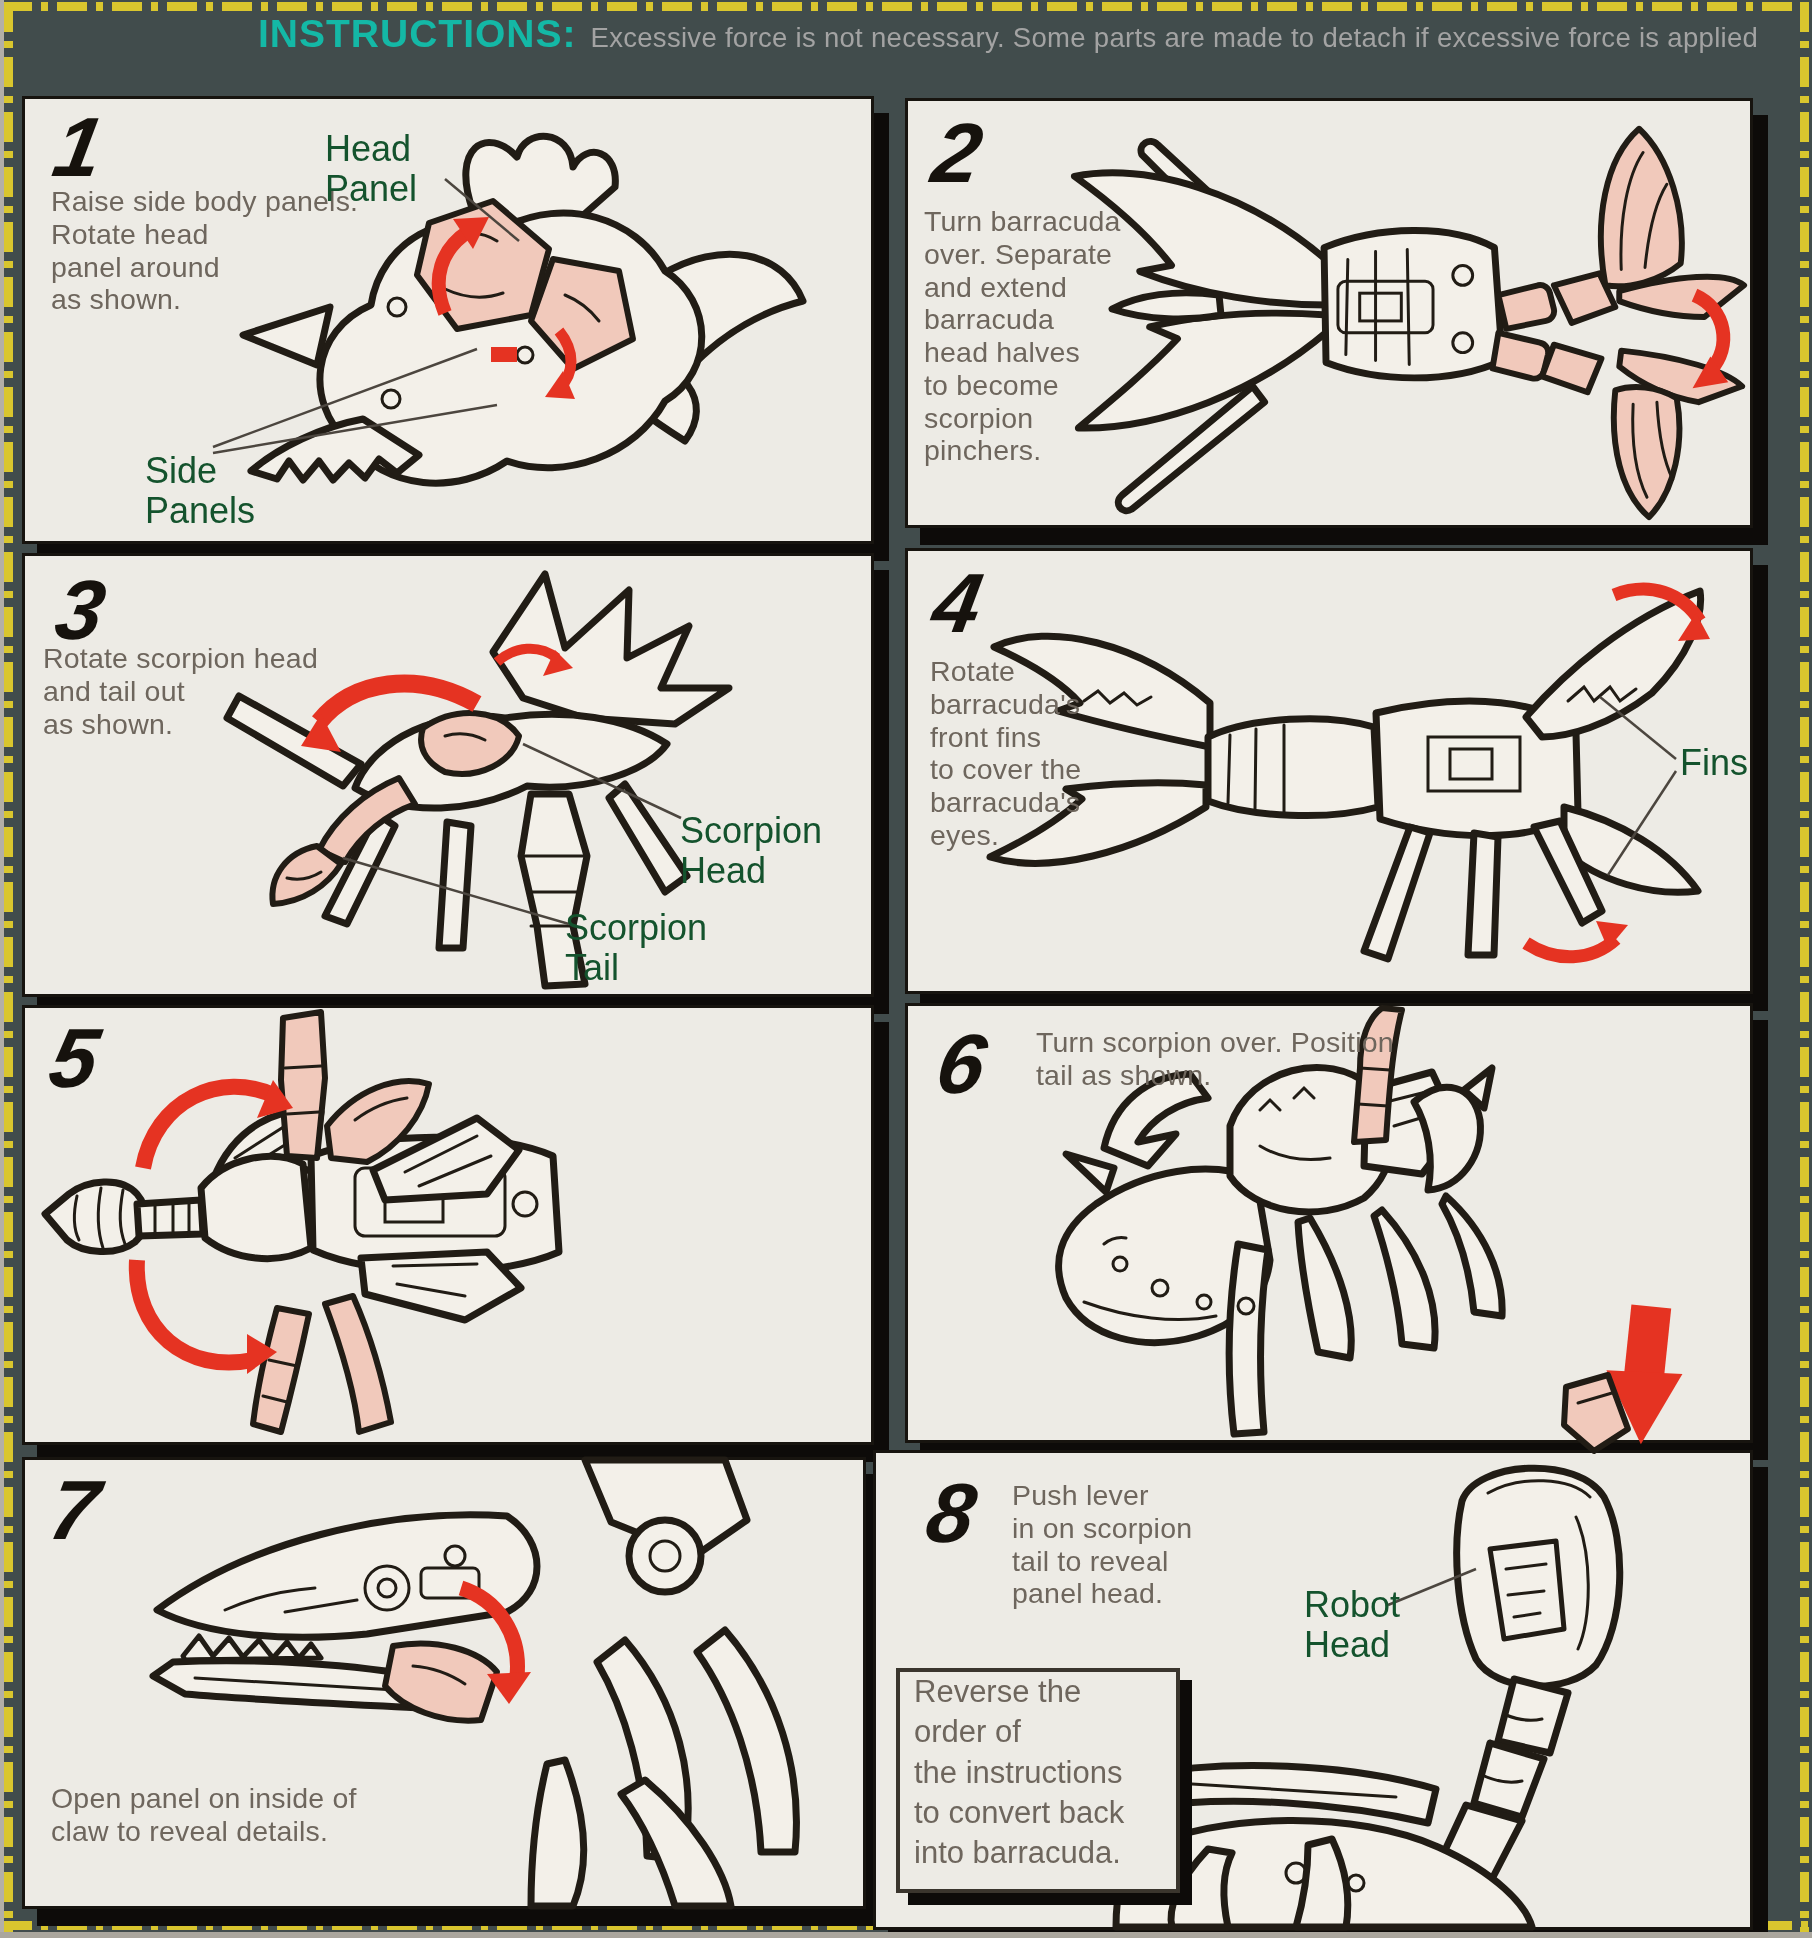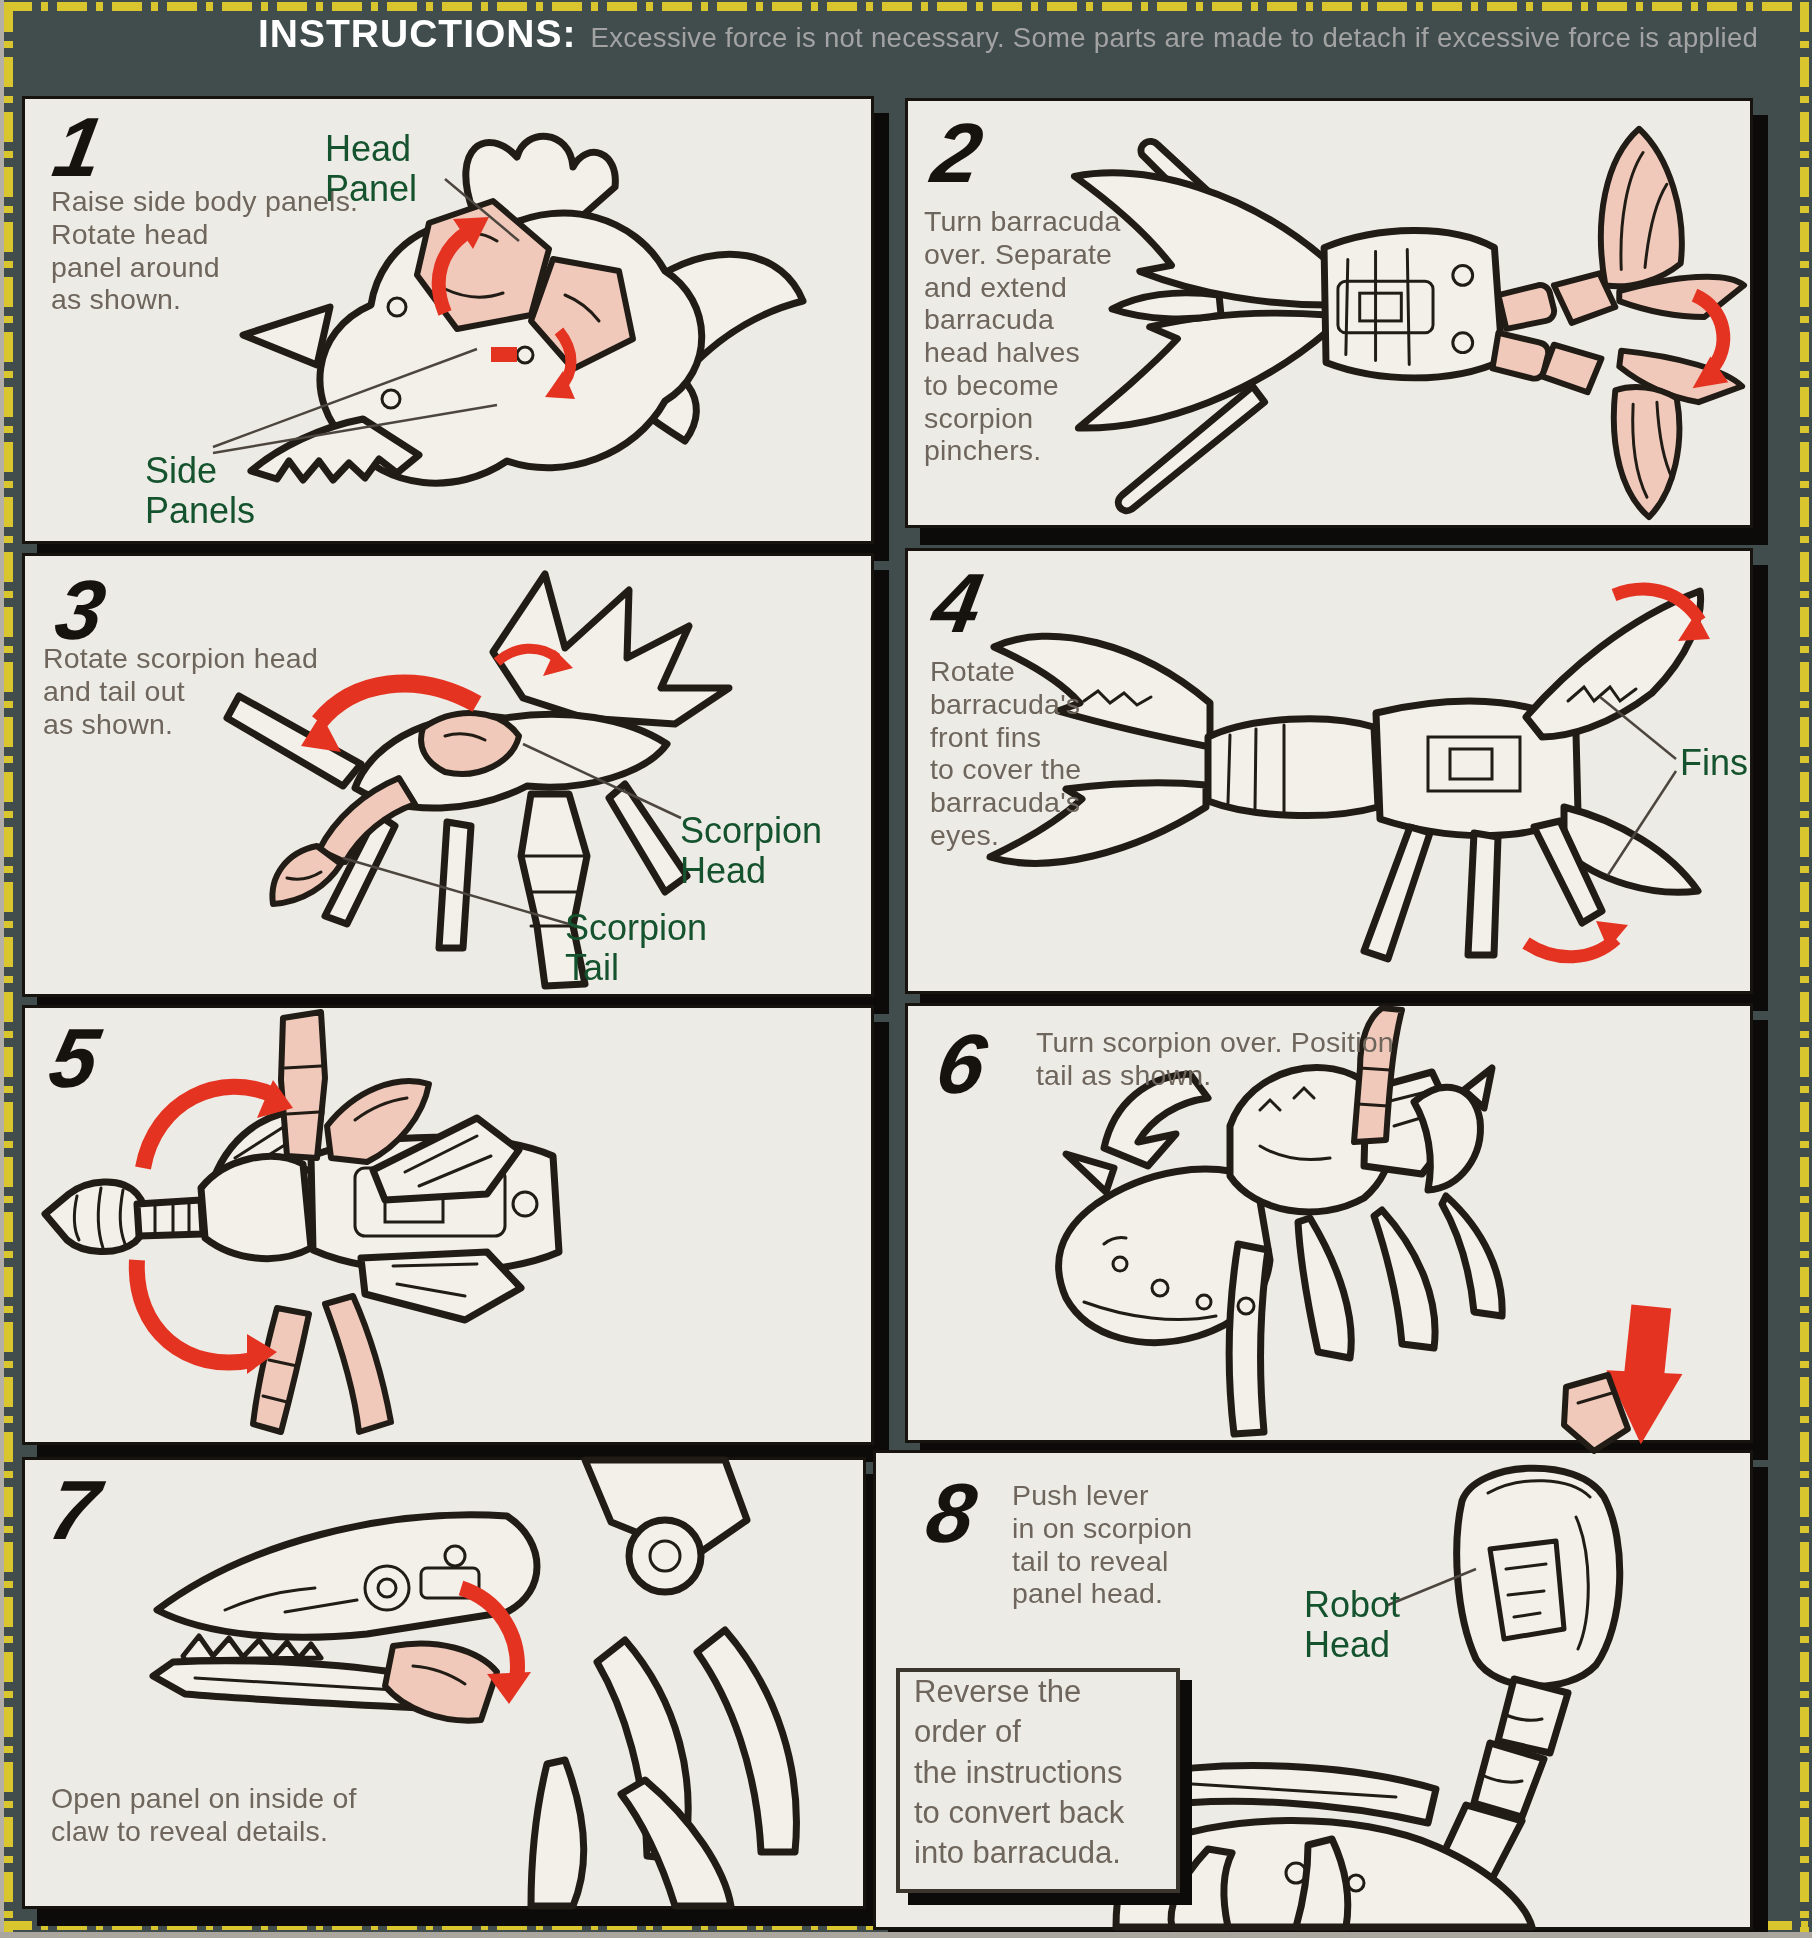--- a/index.html
+++ b/index.html
@@ -8,21 +8,21 @@
   
   .dash-h{position:absolute;height:9px;left:2px;right:2px;
     background:repeating-linear-gradient(90deg,#d9c62e 0 30px,transparent 30px 39px,#d9c62e 39px 46px,transparent 46px 55px);}
   .dash-v{position:absolute;width:9px;top:2px;bottom:2px;
     background:repeating-linear-gradient(180deg,#d9c62e 0 30px,transparent 30px 39px,#d9c62e 39px 46px,transparent 46px 55px);}
   .scan-edge-left{position:absolute;left:0;top:0;bottom:0;width:4px;background:#b3afa7;z-index:6;}
   .scan-edge-bottom{position:absolute;left:0;right:0;bottom:0;height:6px;background:#aaa69d;z-index:6;}
   
   .header{position:absolute;left:258px;top:12px;z-index:3;}
   .hline1{display:flex;align-items:baseline;}
-  .htitle{font-weight:bold;font-size:39px;color:#ffffff;letter-spacing:1px;margin-right:14px;white-space:nowrap;}
+  .htitle{font-weight:bold;font-size:39px;color:#14b8a6;letter-spacing:1px;margin-right:14px;white-space:nowrap;}
   .hbody{font-size:27.5px;color:#a3a3a3;letter-spacing:.3px;}
   .hline2{margin-top:7px;}
   
   .panel{position:absolute;background:#edebe5;border:3px solid #17140f;box-shadow:15px 17px 0 #0d0b09;}
   .num{position:absolute;font-weight:bold;font-style:italic;font-size:84px;line-height:1;
        color:#16120d;transform:skewX(-10deg);letter-spacing:-4px;z-index:2;}
   .stx{position:absolute;font-size:28.5px;line-height:1.15;color:#6e665d;white-space:pre-line;
        letter-spacing:.2px;z-index:2;}
   .plabel{position:absolute;font-size:36px;line-height:1.12;color:#14532d;white-space:pre-line;z-index:2;}
   .illus{position:absolute;left:0;top:0;width:100%;height:100%;overflow:visible;z-index:1;}

